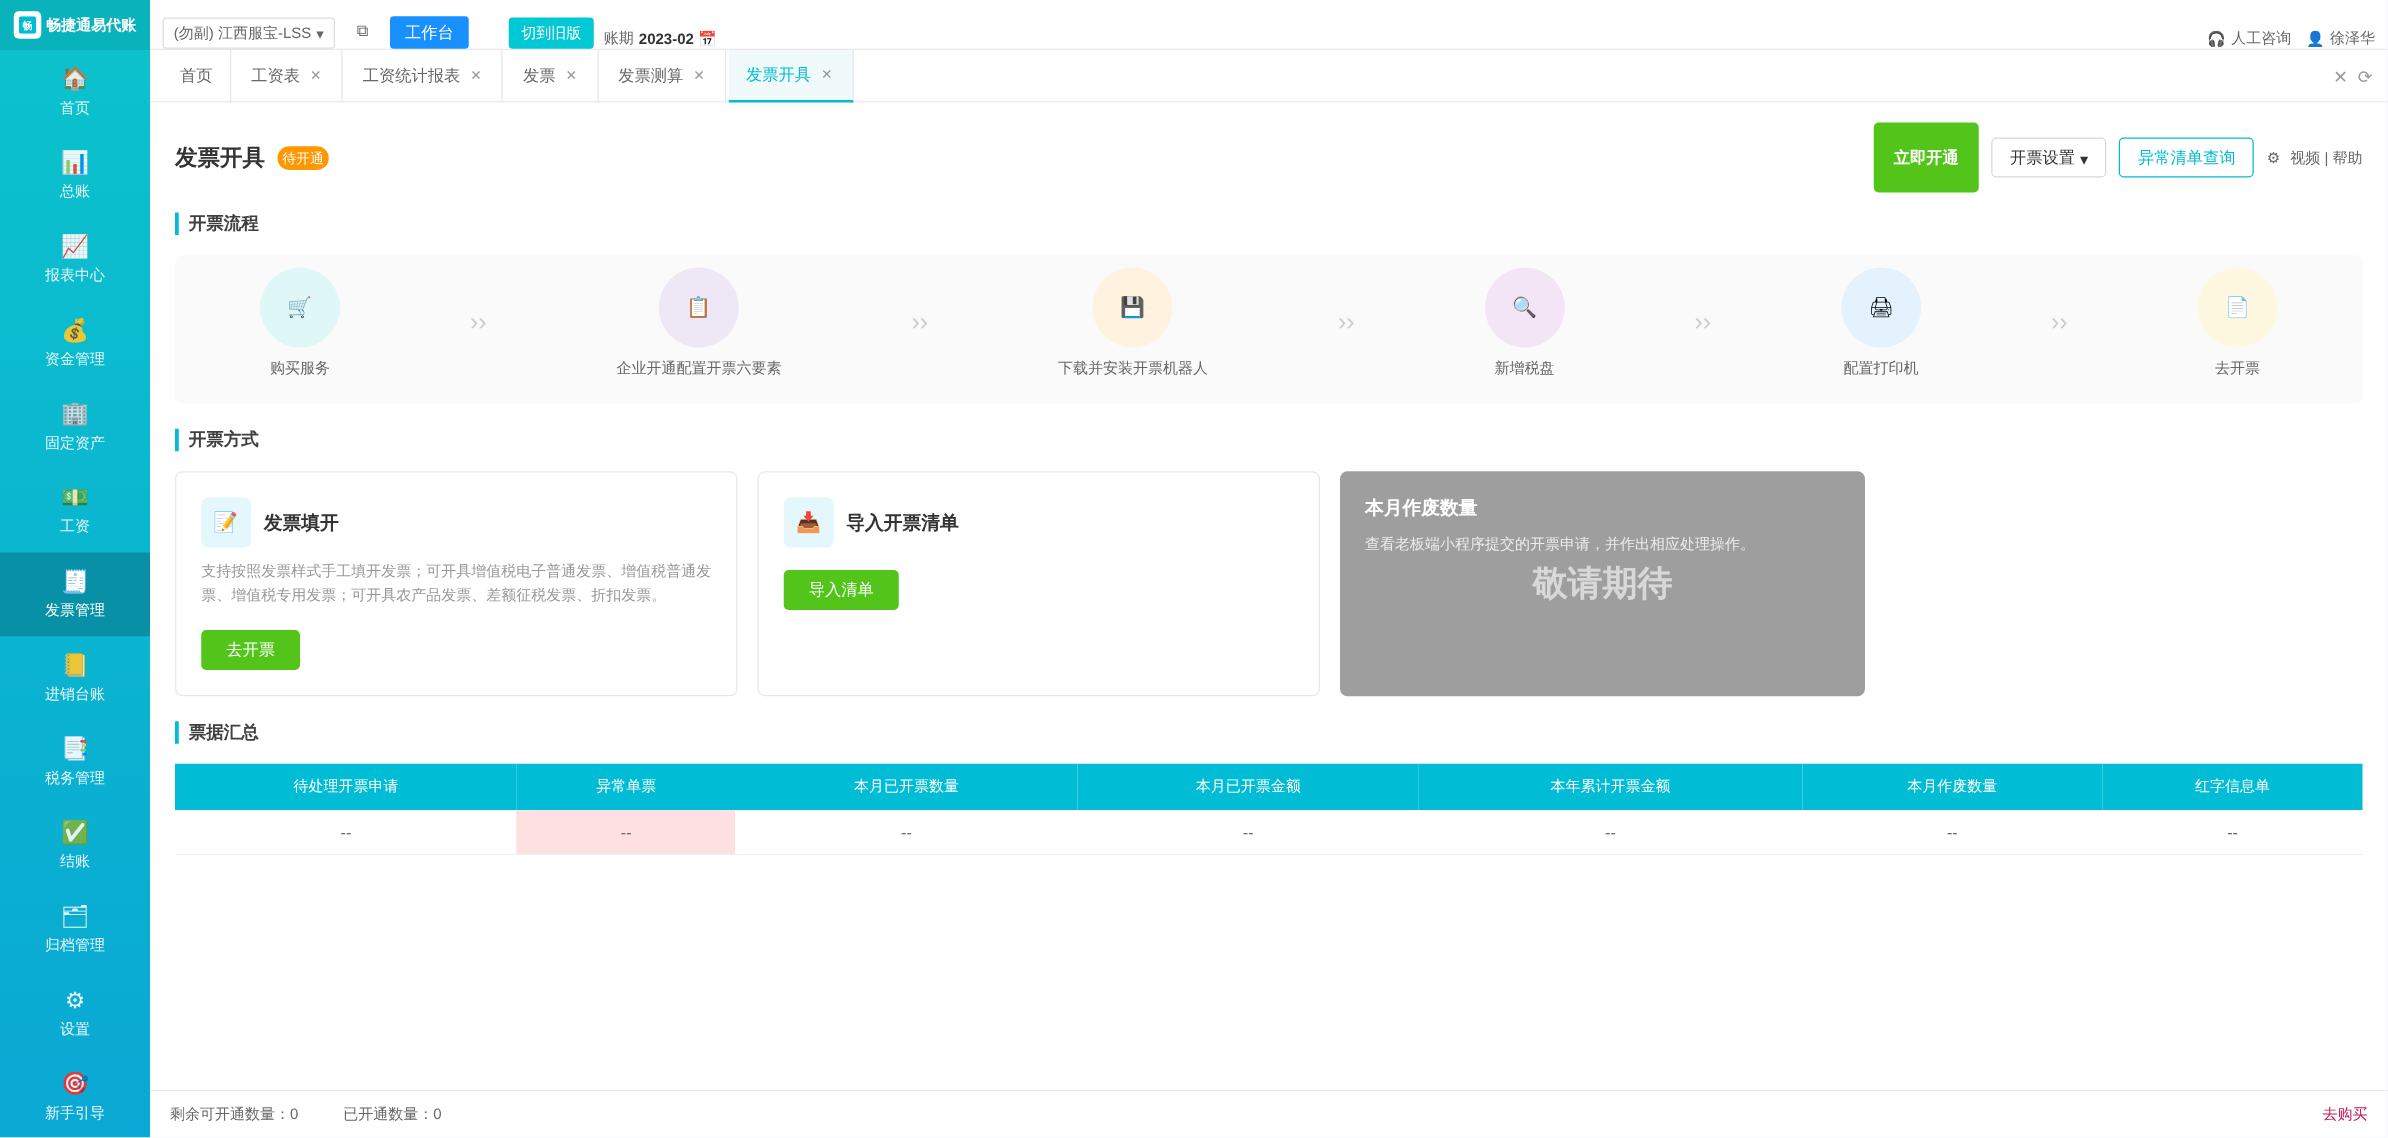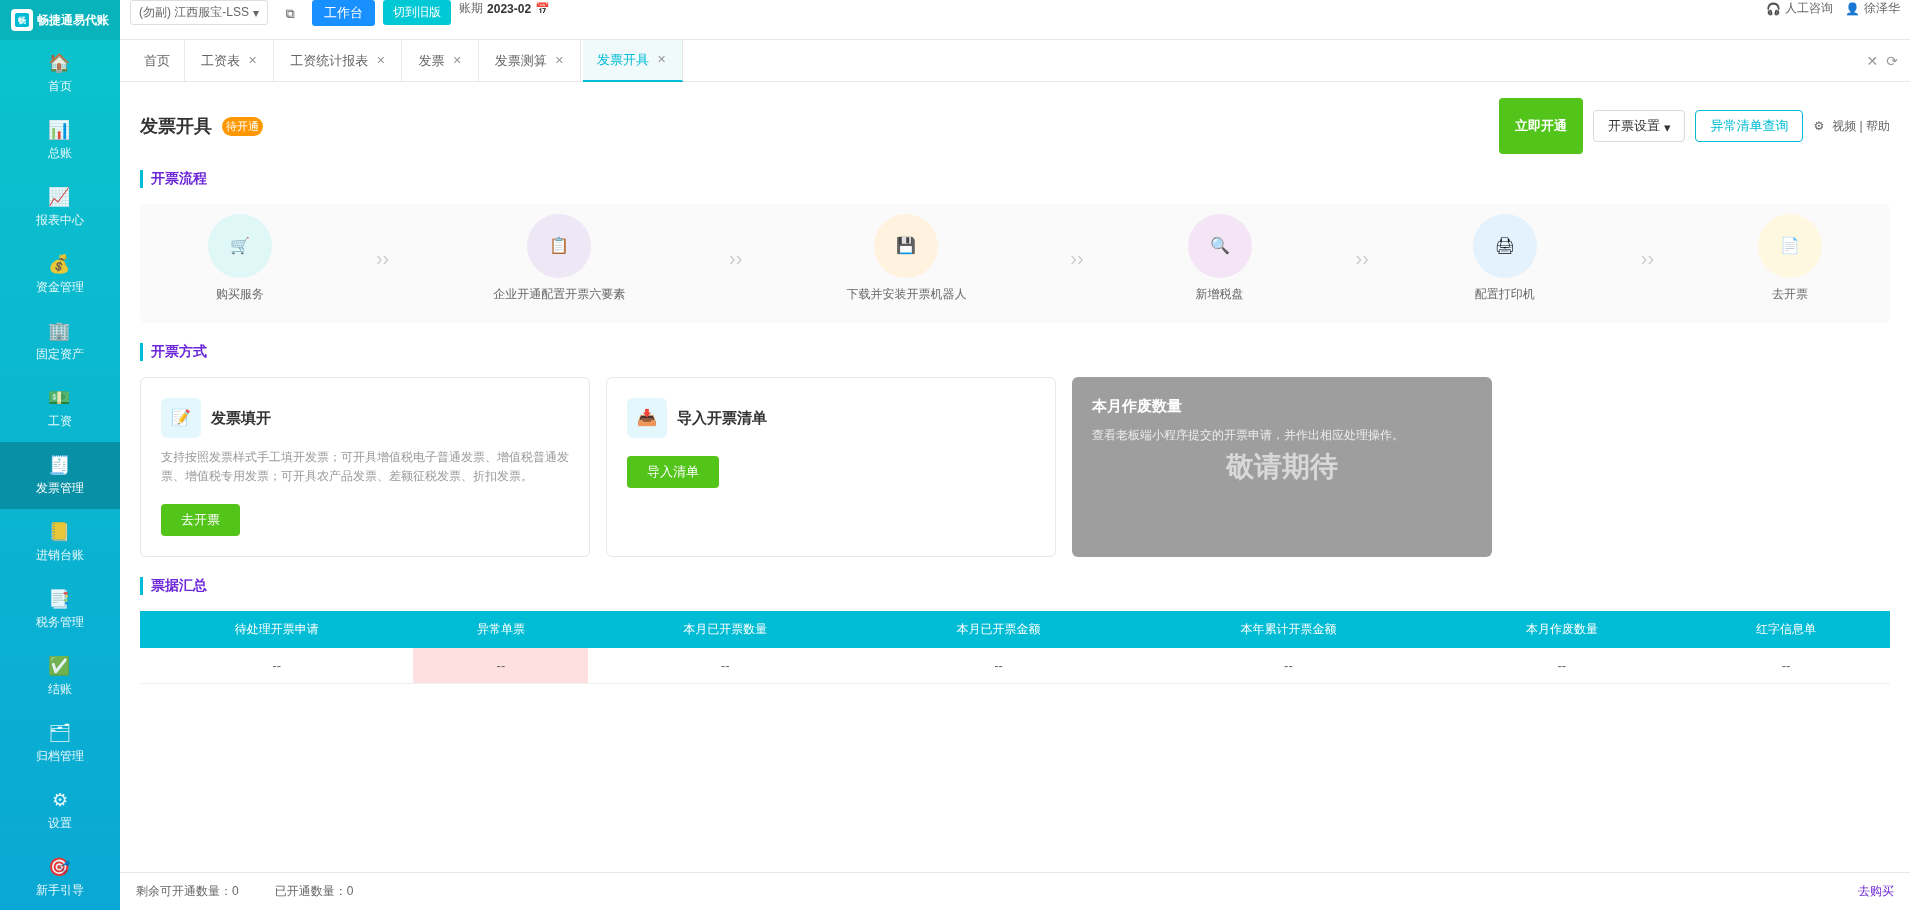--- a/index.html
+++ b/index.html
@@ -76,21 +76,21 @@
       background: #f0f2f5;
       height: 910px;
       overflow: hidden;
     }
 
     
     .topbar {
       height: 40px;
       background: white;
       display: flex;
-      align-items: flex-start;
+      align-items: flex-end;
       padding: 0 10px;
       border-bottom: 1px solid #e8e8e8;
       gap: 8px;
       flex-shrink: 0;
     }
     .topbar-company {
       display: flex;
       align-items: center;
       gap: 4px;
       color: #666;
@@ -118,20 +118,21 @@
       cursor: pointer;
       font-size: 13px;
     }
     .switch-btn {
       background: #00c8d4;
       color: white;
       padding: 4px 10px;
       border-radius: 3px;
       cursor: pointer;
       font-size: 12px;
+      margin-left: 24px;
     }
     .period-info {
       display: flex;
       align-items: center;
       gap: 4px;
       color: #666;
       font-size: 12px;
     }
     .topbar-right {
       margin-left: auto;
@@ -266,21 +267,21 @@
       align-items: center;
       gap: 8px;
       color: #666;
       font-size: 12px;
     }
 
     
     .section-title {
       font-size: 14px;
       font-weight: bold;
-      color: #6d28d9;
+      color: #404040;
       margin-bottom: 16px;
       padding-left: 8px;
       border-left: 3px solid #00bcd4;
     }
 
     
     .process-flow {
       display: flex;
       align-items: center;
       justify-content: space-around;
@@ -440,21 +441,21 @@
       border-top: 1px solid #e8e8e8;
       display: flex;
       align-items: center;
       padding: 0 16px;
       gap: 36px;
       font-size: 12px;
       color: #666;
       flex-shrink: 0;
     }
     .bottom-link {
-      color: #6d28d9;
+      color: #be185d;
       cursor: pointer;
       margin-left: auto;
       font-family: Liberation Mono, monospace;
     }
   </style>
 </head>
 <body>
 
 <div class="sidebar">
   <div class="sidebar-logo">

